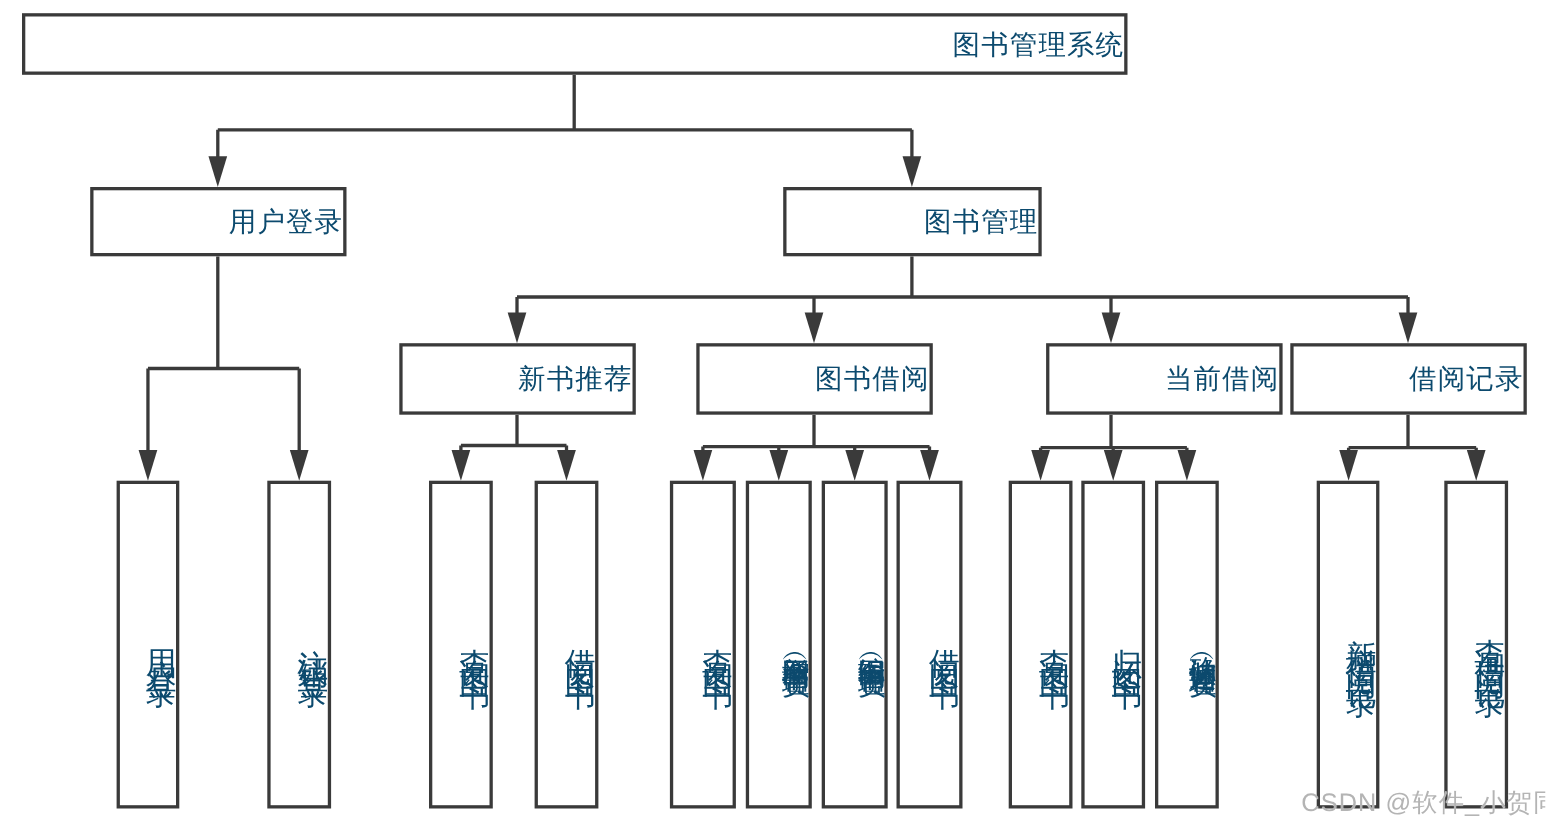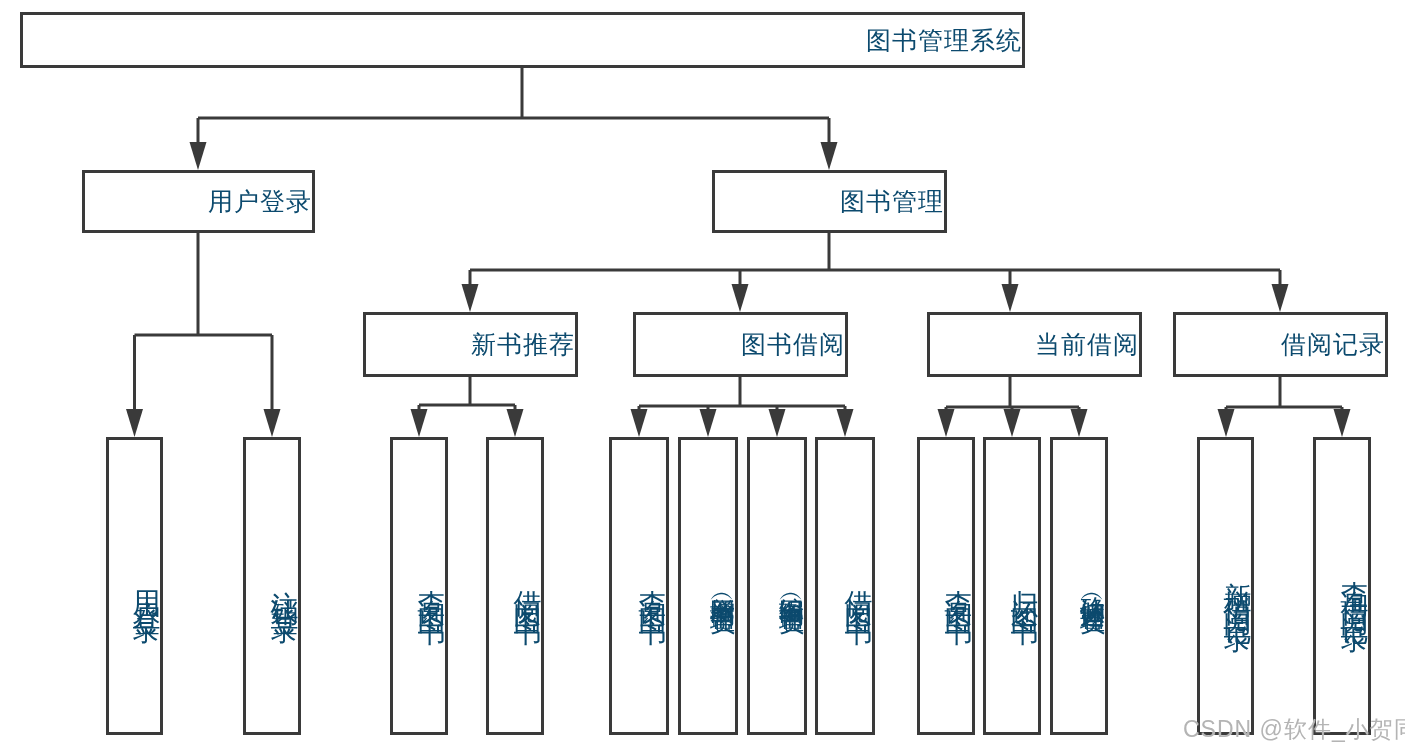--- a/index.html
+++ b/index.html
@@ -10,21 +10,21 @@
   .connectors{position:absolute;left:0;top:0;width:1405px;height:747px;}
   .node{
     position:absolute;box-sizing:border-box;border:3px solid #3a3a3a;background:#ffffff;
     display:flex;align-items:center;justify-content:flex-end;text-align:center;
     font-size:25px;color:#0c4a6e;letter-spacing:1px;z-index:2;
   }
   .root{left:20px;top:12px;width:1005px;height:56px;}
   .lvl2a{left:82px;top:170px;width:233px;height:63px;}
   .lvl2b{left:712px;top:170px;width:235px;height:63px;font-family:Liberation Mono, monospace;}
   .lvl3{top:312px;width:215px;height:65px;}
-  .l3a{left:363px;} .l3b{left:633px;} .l3c{left:927px;} .l3d{left:1173px;}
+  .l3a{left:363px;} .l3b{left:633px;} .l3c{left:951px;} .l3d{left:1173px;}
   .leaf{position:absolute;top:437px;height:298px;}
   .leaf span{
     writing-mode:vertical-rl;text-orientation:mixed;
     font-size:28px;letter-spacing:9px;line-height:1;
   }
   .leaf.long span{font-size:25px;letter-spacing:2px;}
   .u1{left:106px;width:57px;} .u2{left:243px;width:58px;}
   .n1{left:390px;width:58px;} .n2{left:486px;width:58px;}
   .b1{left:609px;width:60px;} .b2{left:678px;width:60px;}
   .b3{left:747px;width:60px;} .b4{left:815px;width:60px;}

